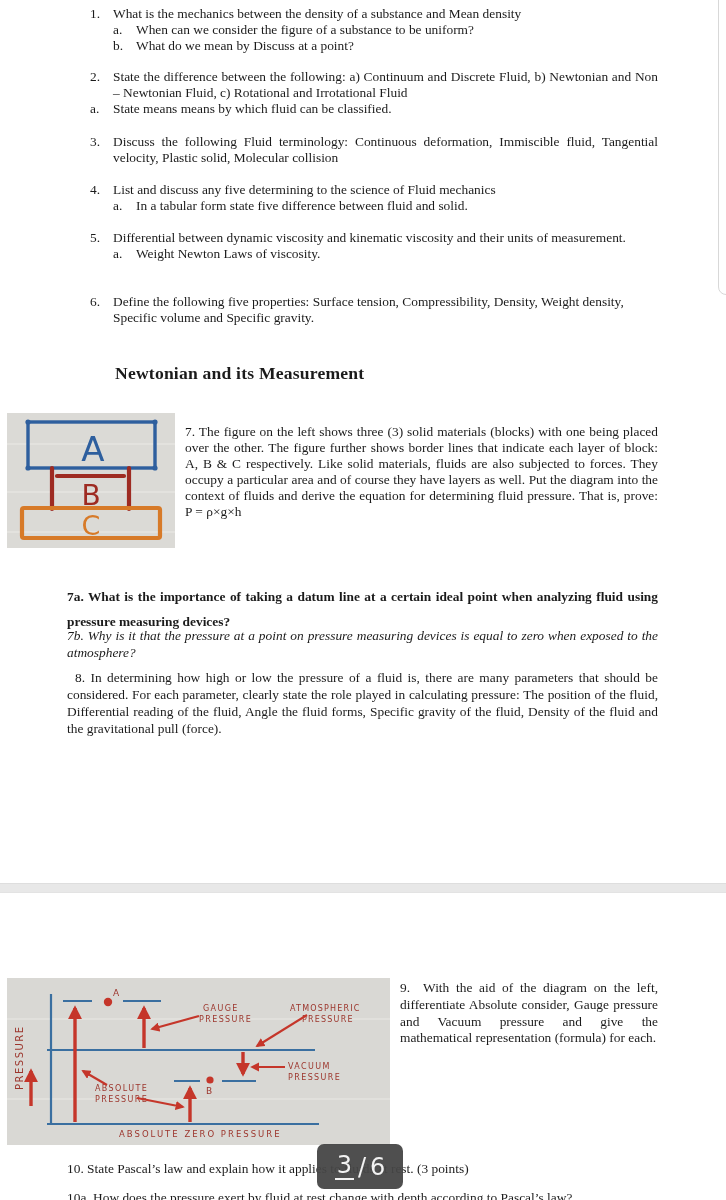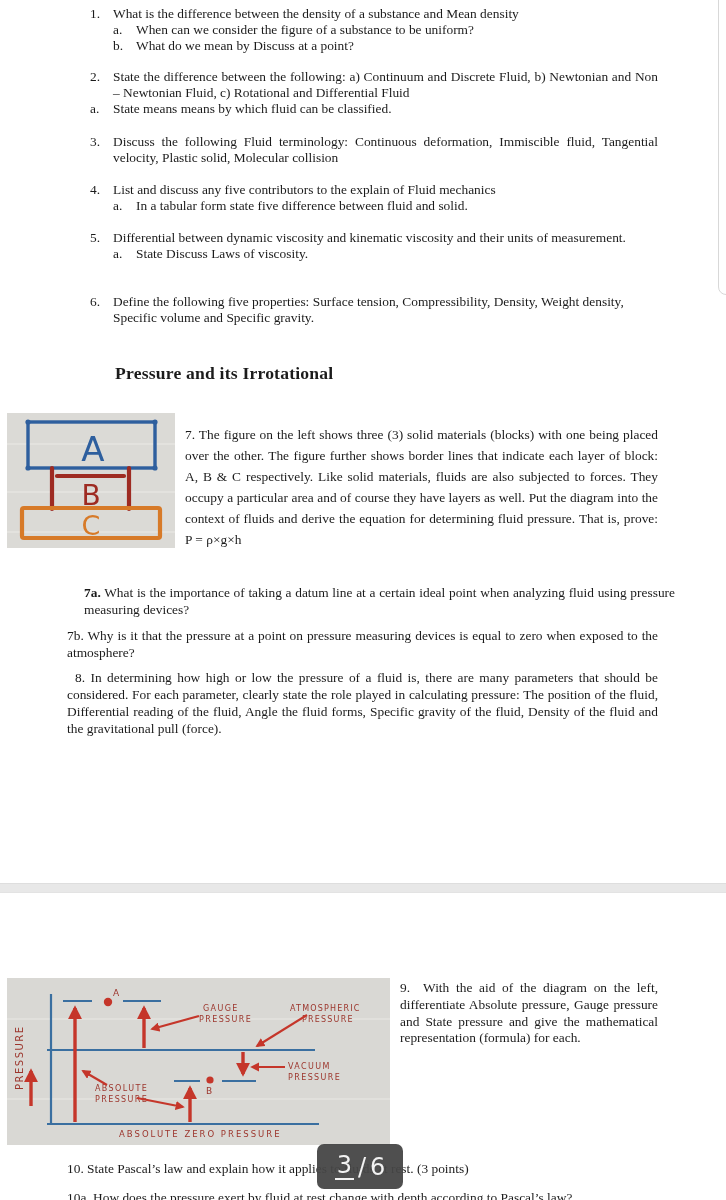--- a/index.html
+++ b/index.html
@@ -8,21 +8,21 @@
     background:#ffffff;color:#1b1b1b;
     font-family:"Liberation Serif",serif;
   }
   .abs{position:absolute;}
   .q{font-size:13.4px;line-height:16.1px;}
   .row{display:flex;}
   .num{width:23px;flex:none;}
   .subrow{margin-left:23px;display:flex;}
   .subrow .num{width:23px;}
   .just{text-align:justify;}
-  .para{font-size:13.4px;line-height:21px;text-align:justify;}
+  .para{font-size:13.4px;line-height:16px;text-align:justify;}
   .heading{font-size:17.6px;font-weight:bold;letter-spacing:.2px;}
   .photo{background:#dbdad6;}
   .gap9{display:inline-block;width:13px;}
   .pagebreak{background:#e8e8e8;border-top:1px solid #dedede;border-bottom:1px solid #e3e3e3;}
   .indicator{
     background:rgba(70,70,70,.95);border-radius:7px;
     display:flex;align-items:center;justify-content:center;
     color:#f2f2f2;font-family:"DejaVu Sans",sans-serif;font-size:24px;
   }
   .indicator .cur{border-bottom:2px solid #f2f2f2;padding:0 2px;line-height:1.05;}
@@ -32,80 +32,80 @@
   }
   .nowrap{white-space:nowrap;}
   svg text{font-family:"DejaVu Sans",sans-serif;}
 </style>
 </head>
 <body>
 
 <div class="abs q" style="left:90px;top:6px;width:568px;">
   <div class="row">
     <span class="num">1.</span>
-    <div style="flex:1">What is the difference between the density of a substance and Mean density</div>
+    <div style="flex:1">What is the mechanics between the density of a substance and Mean density</div>
   </div>
   <div class="subrow">
     <span class="num">a.</span>
     <div style="flex:1">When can we consider the figure of a substance to be uniform?</div>
   </div>
   <div class="subrow">
     <span class="num">b.</span>
     <div style="flex:1">What do we mean by Discuss at a point?</div>
   </div>
 </div>
 
 <div class="abs q" style="left:90px;top:69px;width:568px;">
   <div class="row">
     <span class="num">2.</span>
-    <div style="flex:1" class="just">State the difference between the following: a) Continuum and Discrete Fluid, b) Newtonian and Non – Newtonian Fluid, c) Rotational and Differential Fluid</div>
+    <div style="flex:1" class="just">State the difference between the following: a) Continuum and Discrete Fluid, b) Newtonian and Non – Newtonian Fluid, c) Rotational and Irrotational Fluid</div>
   </div>
   <div class="row">
     <span class="num">a.</span>
     <div style="flex:1">State means means by which fluid can be classified.</div>
   </div>
 </div>
 
 <div class="abs q" style="left:90px;top:134px;width:568px;">
   <div class="row">
     <span class="num">3.</span>
     <div style="flex:1" class="just">Discuss the following Fluid terminology: Continuous deformation, Immiscible fluid, Tangential velocity, Plastic solid, Molecular collision</div>
   </div>
 </div>
 
 <div class="abs q" style="left:90px;top:182px;width:568px;">
   <div class="row">
     <span class="num">4.</span>
-    <div style="flex:1">List and discuss any five contributors to the explain of Fluid mechanics</div>
+    <div style="flex:1">List and discuss any five determining to the science of Fluid mechanics</div>
   </div>
   <div class="subrow">
     <span class="num">a.</span>
     <div style="flex:1">In a tabular form state five difference between fluid and solid.</div>
   </div>
 </div>
 
 <div class="abs q" style="left:90px;top:230px;width:568px;">
   <div class="row">
     <span class="num">5.</span>
     <div style="flex:1" class="just">Differential between dynamic viscosity and kinematic viscosity and their units of measurement.</div>
   </div>
   <div class="subrow">
     <span class="num">a.</span>
-    <div style="flex:1">State Discuss Laws of viscosity.</div>
+    <div style="flex:1">Weight Newton Laws of viscosity.</div>
   </div>
 </div>
 
 <div class="abs q" style="left:90px;top:294px;width:568px;">
   <div class="row">
     <span class="num">6.</span>
     <div style="flex:1">Define the following five properties: Surface tension, Compressibility, Density, Weight density, Specific volume and Specific gravity.</div>
   </div>
 </div>
 
-<div class="abs heading" style="left:115px;top:363px;">Pressure and its Irrotational</div>
+<div class="abs heading" style="left:115px;top:363px;">Newtonian and its Measurement</div>
 
 <div class="abs photo" style="left:7px;top:413px;width:168px;height:135px;">
   <svg viewBox="0 0 168 135" width="168" height="135">
     <rect width="168" height="135" fill="#dbdad6"></rect>
     <rect x="0" y="30" width="168" height="2" fill="#e3e2de"></rect>
     <rect x="0" y="78" width="168" height="2" fill="#e3e2de"></rect>
     <rect x="0" y="118" width="168" height="2" fill="#e3e2de"></rect>
 
     <rect x="21" y="9" width="127" height="46" fill="none" stroke="#2e5f9e" stroke-width="3.4"></rect>
     <circle cx="21" cy="9" r="2.6" fill="#2e5f9e"></circle>
@@ -117,25 +117,25 @@
     <path d="M45,55 V96 M122,55 V96 M50,63 H117 M45,95 H122" fill="none" stroke="#9e2b22" stroke-width="4.2" stroke-linecap="round"></path>
     <text x="84" y="92" text-anchor="middle" font-size="28" fill="#9e2b22">B</text>
 
     <rect x="15" y="95" width="138" height="30" fill="none" stroke="#d77a28" stroke-width="4.2" rx="2"></rect>
     <text x="84" y="122" text-anchor="middle" font-size="27" fill="#d77a28">C</text>
   </svg>
 </div>
 
 <div class="abs para" style="left:185px;top:424px;width:473px;">7.   The figure on the left shows three (3) solid materials (blocks) with one being placed over the other. The figure further shows border lines that indicate each layer of block: A, B &amp; C respectively. Like solid materials, fluids are also subjected to forces. They occupy a particular area and of course they have layers as well. Put the diagram into the context of fluids and derive the equation for determining fluid pressure. That is, prove: P = ρ×g×h</div>
 
-<div class="abs para" style="left:84px;top:584px;width:591px;line-height:17px;">
+<div class="abs para" style="left:67px;top:584px;width:591px;line-height:25px;font-weight:bold;">
   <b>7a.</b><span> What is the importance of taking a datum line at a certain ideal point when analyzing fluid using pressure measuring devices?</span>
 </div>
 
-<div class="abs para" style="left:67px;top:627px;width:591px;line-height:17px;">7b. Why is it that the pressure at a point on pressure measuring devices is equal to zero when exposed to the atmosphere?</div>
+<div class="abs para" style="left:67px;top:627px;width:591px;line-height:17px;font-style:italic;">7b. Why is it that the pressure at a point on pressure measuring devices is equal to zero when exposed to the atmosphere?</div>
 
 <div class="abs para" style="left:67px;top:669px;width:591px;line-height:17px;text-indent:8px;">8.   In determining how high or low the pressure of a fluid is, there are many parameters that should be considered. For each parameter, clearly state the role played in calculating pressure: The position of the fluid, Differential reading of the fluid, Angle the fluid forms, Specific gravity of the fluid, Density of the fluid and the gravitational pull (force).</div>
 
 <div class="abs pagebreak" style="left:0;top:883px;width:726px;height:8px;"></div>
 
 <div class="abs photo" style="left:7px;top:978px;width:383px;height:167px;background:#d9d8d4;">
   <svg viewBox="0 0 383 167" width="383" height="167">
     <defs>
       <marker id="ah" viewBox="0 0 10 10" refX="8" refY="5" markerWidth="4.2" markerHeight="4.2" orient="auto">
         <path d="M0,0 L10,5 L0,10 z" fill="#c5362a"></path>
@@ -175,21 +175,21 @@
     <line x1="278" y1="89" x2="245" y2="89" stroke="#c5362a" stroke-width="2.2" marker-end="url(#ah)"></line>
     <text x="88" y="113" font-size="8" letter-spacing="1.4" fill="#9c352c">ABSOLUTE</text>
     <text x="88" y="124" font-size="8" letter-spacing="1.4" fill="#9c352c">PRESSURE</text>
     <line x1="100" y1="107" x2="76" y2="93" stroke="#c5362a" stroke-width="2.2" marker-end="url(#ah)"></line>
     <line x1="130" y1="120" x2="176" y2="129" stroke="#c5362a" stroke-width="2.2" marker-end="url(#ah)"></line>
     <text x="112" y="159" font-size="8.5" letter-spacing="2" fill="#9c352c">ABSOLUTE ZERO PRESSURE</text>
   </svg>
 </div>
 
 <div class="abs para" style="left:400px;top:980px;width:258px;line-height:16.8px;">
-  <span>9.</span><span class="gap9"></span><span>With the aid of the diagram on the left, differentiate Absolute pressure, Gauge pressure and State pressure and give the mathematical representation (formula) for each.</span>
+  <span>9.</span><span class="gap9"></span><span>With the aid of the diagram on the left, differentiate Absolute consider, Gauge pressure and Vacuum pressure and give the mathematical representation (formula) for each.</span>
 </div>
 
 <div class="abs q nowrap" style="left:67px;top:1161px;width:640px;">10. State Pascal’s law and explain how it applies to fluids at rest. (3 points)</div>
 
 <div class="abs q nowrap" style="left:67px;top:1190px;width:659px;">10a. How does the pressure exert by fluid at rest change with depth according to Pascal’s law?</div>
 
 <div class="abs indicator" style="left:317px;top:1144px;width:86px;height:45px;">
   <span class="cur">3</span>
   <span class="sep">/</span>
   <span>6</span>

